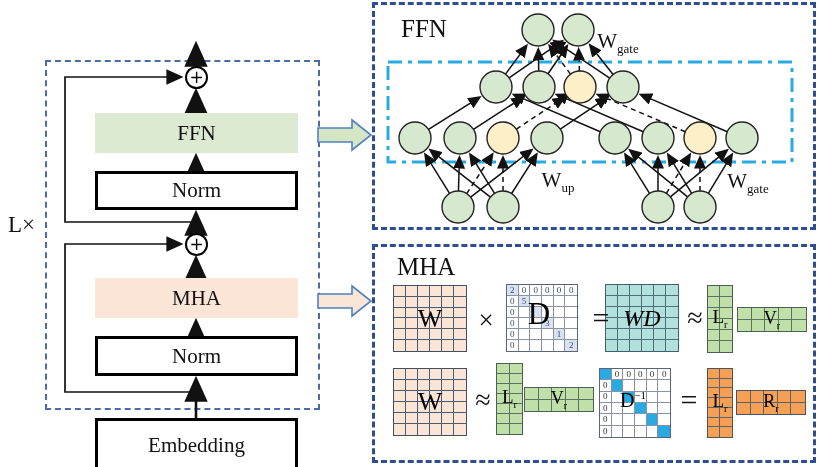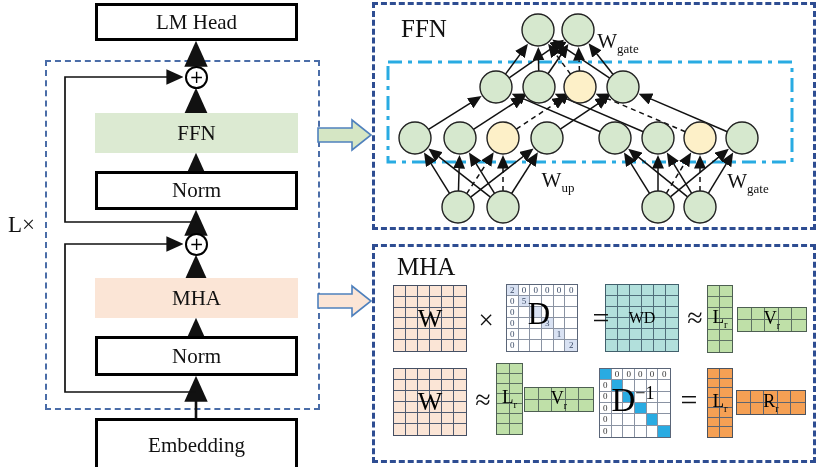--- a/index.html
+++ b/index.html
@@ -63,23 +63,20 @@
         <path d="M196,222 L65,222 L65,77 L180,77" class="res" marker-end="url(#ah)"></path>
         <path d="M196,392 L65,392 L65,244 L180,244" class="res" marker-end="url(#ah)"></path>
         <polygon points="318,128 352,128 352,120 371,135 352,150 352,142 318,142" class="blockarrow" fill="#d5e6c4"></polygon>
         <polygon points="318,294 352,294 352,286 371,301 352,316 352,308 318,308" class="blockarrow" fill="#fbe5d6"></polygon>
       </g>
   </svg>
 
   <div class="dashed-box"></div>
   <div class="loop">L×</div>
 
-  <div class="box outlined" style="top:3px;height:38px;">
-    <span>LM Head</span>
-  </div>
   <div class="box band" id="ffn-band" style="top: 113px; height: 40px; background: rgb(220, 234, 210);">
     <span>FFN</span>
   </div>
   <div class="box outlined" style="top:171px;height:39px;">
     <span>Norm</span>
   </div>
   <div class="box band" id="mha-band" style="top: 278px; height: 40px; background: rgb(251, 229, 214);">
     <span>MHA</span>
   </div>
   <div class="box outlined" style="top:336px;height:40px;">
@@ -280,21 +277,21 @@
           <div class="mcell" style="border-right: 1px solid rgb(79, 110, 122); border-bottom: 1px solid rgb(79, 110, 122);"></div>
           <div class="mcell" style="border-right: 1px solid rgb(79, 110, 122); border-bottom: 1px solid rgb(79, 110, 122);"></div>
           <div class="mcell" style="border-right: 1px solid rgb(79, 110, 122); border-bottom: 1px solid rgb(79, 110, 122);"></div>
           <div class="mcell" style="border-bottom: 1px solid rgb(79, 110, 122);"></div>
           <div class="mcell" style="border-right: 1px solid rgb(79, 110, 122);"></div>
           <div class="mcell" style="border-right: 1px solid rgb(79, 110, 122);"></div>
           <div class="mcell" style="border-right: 1px solid rgb(79, 110, 122);"></div>
           <div class="mcell" style="border-right: 1px solid rgb(79, 110, 122);"></div>
           <div class="mcell" style="border-right: 1px solid rgb(79, 110, 122);"></div>
           <div class="mcell"></div>
-          <div class="mlabel" style="font-size: 16px;"><span>WD</span></div>
+          <div class="mlabel" style="font-size: 24px; font-style: italic;"><span>WD</span></div>
         </div>
         <div class="op" style="left: 320px; top: 71px; font-size: 28px;">≈</div>
         <div class="matrix" style="left: 332px; top: 38px; width: 26px; height: 68px; background: rgb(191, 224, 168); border: 1px solid rgb(77, 95, 82); grid-template-columns: repeat(2, 1fr); grid-template-rows: repeat(6, 1fr);">
           <div class="mcell" style="border-right: 1px solid rgb(94, 114, 98); border-bottom: 1px solid rgb(94, 114, 98);"></div>
           <div class="mcell" style="border-bottom: 1px solid rgb(94, 114, 98);"></div>
           <div class="mcell" style="border-right: 1px solid rgb(94, 114, 98); border-bottom: 1px solid rgb(94, 114, 98);"></div>
           <div class="mcell" style="border-bottom: 1px solid rgb(94, 114, 98);"></div>
           <div class="mcell" style="border-right: 1px solid rgb(94, 114, 98); border-bottom: 1px solid rgb(94, 114, 98);"></div>
           <div class="mcell" style="border-bottom: 1px solid rgb(94, 114, 98);"></div>
           <div class="mcell" style="border-right: 1px solid rgb(94, 114, 98); border-bottom: 1px solid rgb(94, 114, 98);"></div>
@@ -418,21 +415,21 @@
           <div class="mcell" style="border-right: 1px solid rgb(138, 147, 163); border-bottom: 1px solid rgb(138, 147, 163);"></div>
           <div class="mcell" style="border-right: 1px solid rgb(138, 147, 163); border-bottom: 1px solid rgb(138, 147, 163);"></div>
           <div class="mcell" style="border-right: 1px solid rgb(138, 147, 163); border-bottom: 1px solid rgb(138, 147, 163); background: rgb(41, 171, 226);"></div>
           <div class="mcell" style="border-bottom: 1px solid rgb(138, 147, 163);"></div>
           <div class="mcell" style="border-right: 1px solid rgb(138, 147, 163); color: rgb(51, 51, 51);">0</div>
           <div class="mcell" style="border-right: 1px solid rgb(138, 147, 163);"></div>
           <div class="mcell" style="border-right: 1px solid rgb(138, 147, 163);"></div>
           <div class="mcell" style="border-right: 1px solid rgb(138, 147, 163);"></div>
           <div class="mcell" style="border-right: 1px solid rgb(138, 147, 163);"></div>
           <div class="mcell" style="background: rgb(41, 171, 226);"></div>
-          <div class="mlabel" style="font-size: 33px; transform: translate(calc(-50% - 2px), calc(-50% - 3px));"><span>D</span><sup>−1</sup></div>
+          <div class="mlabel" style="font-size: 20px; transform: translate(calc(-50% - 2px), calc(-50% - 3px));"><span>D</span><sup>−1</sup></div>
         </div>
         <div class="op" style="left: 314px; top: 153px; font-size: 30px;">=</div>
         <div class="matrix" style="left: 332px; top: 121px; width: 26px; height: 70px; background: rgb(245, 160, 84); border: 1px solid rgb(76, 83, 94); grid-template-columns: repeat(2, 1fr); grid-template-rows: repeat(7, 1fr);">
           <div class="mcell" style="border-right: 1px solid rgb(93, 100, 112); border-bottom: 1px solid rgb(93, 100, 112);"></div>
           <div class="mcell" style="border-bottom: 1px solid rgb(93, 100, 112);"></div>
           <div class="mcell" style="border-right: 1px solid rgb(93, 100, 112); border-bottom: 1px solid rgb(93, 100, 112);"></div>
           <div class="mcell" style="border-bottom: 1px solid rgb(93, 100, 112);"></div>
           <div class="mcell" style="border-right: 1px solid rgb(93, 100, 112); border-bottom: 1px solid rgb(93, 100, 112);"></div>
           <div class="mcell" style="border-bottom: 1px solid rgb(93, 100, 112);"></div>
           <div class="mcell" style="border-right: 1px solid rgb(93, 100, 112); border-bottom: 1px solid rgb(93, 100, 112);"></div>

